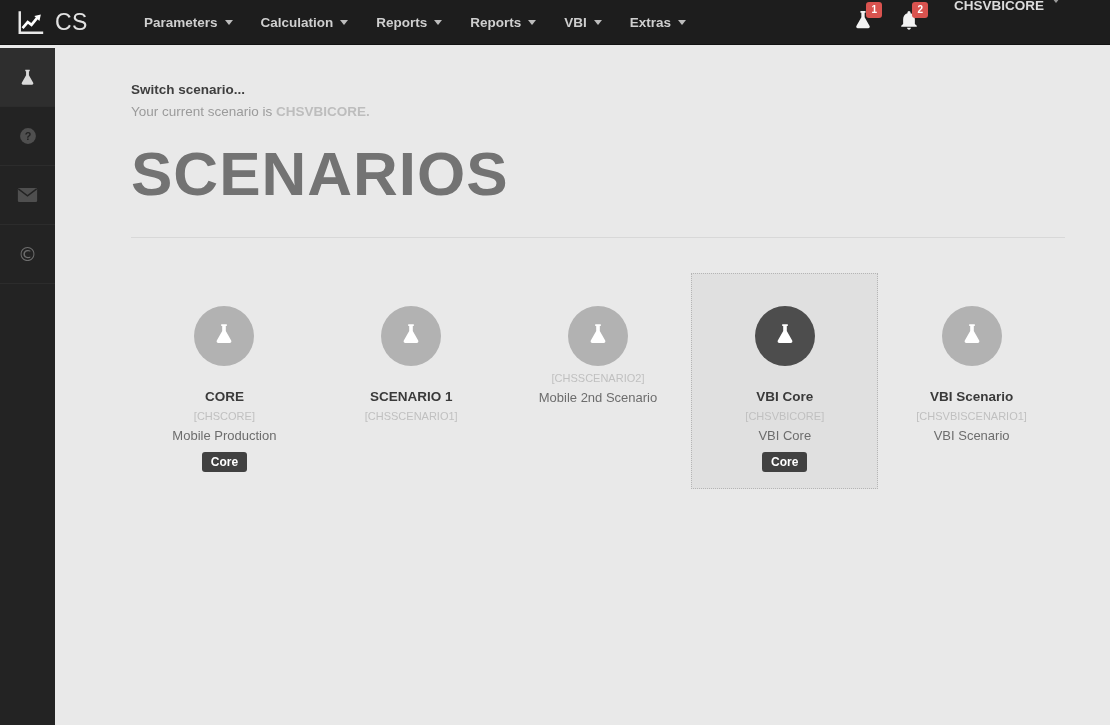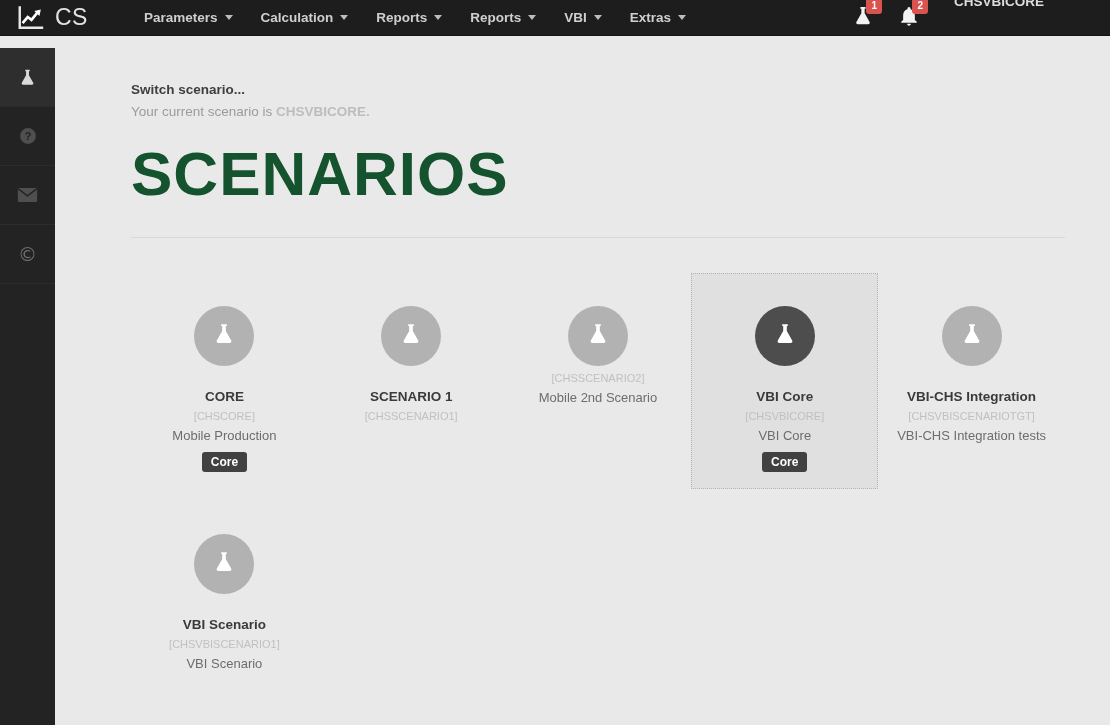--- a/index.html
+++ b/index.html
@@ -4,21 +4,21 @@
 <style>
   * { margin: 0; padding: 0; box-sizing: border-box; }
   html, body { width: 1110px; height: 725px; overflow: hidden; }
   body {
     font-family: "Liberation Sans", sans-serif;
     background: #e9e9e9;
   }
 
   
   .navbar {
-    position: fixed; top: 0; left: 0; right: 0; height: 36px;
+    position: fixed; top: 0; left: 0; right: 0; height: 45px;
     background: #1d1d1d;
     display: flex; align-items: center;
     z-index: 20;
     border-bottom: 1px solid #121212;
   }
   .brand {
     display: flex; align-items: center; gap: 9px;
     padding: 0 18px 0 16px; cursor: pointer;
   }
   .brand svg { display: block; }
@@ -75,21 +75,21 @@
     background: #e9e9e9;
     padding: 34px 45px 0 55px;
     margin-left: 21px;
   }
   .switch-title { font-size: 13.5px; font-weight: bold; color: #3e3e3e; }
   .switch-sub { font-size: 13.5px; color: #9b9b9b; margin-top: 7px; }
   .switch-sub .scenario-name { color: #bdbdbd; }
 
   .page-title {
     margin-top: 24px;
-    font-size: 62px; font-weight: 600; color: #14532d;
+    font-size: 62px; font-weight: 600; color: #737373;
     letter-spacing: 1px; line-height: 1;
   }
   .rule { border: none; border-top: 1px solid #d8d8d8; margin-top: 32px; }
 
   .scenario-grid {
     margin-top: 35px;
     display: grid;
     grid-template-columns: repeat(5, 1fr);
     grid-row-gap: 12px;
   }
@@ -272,32 +272,19 @@
     <span class="core-badge">Core</span>
   </div>
       <div class="scenario-card">
     <div class="flask-circle">
       <span>
         <svg width="24" height="24" viewBox="0 0 24 24" fill="#ffffff">
           <path d="M9.2 2.2 h5.6 v1.8 h-1 V9 l5.4 9.5 a1.7 1.7 0 0 1 -1.5 2.5 H6.3 a1.7 1.7 0 0 1 -1.5 -2.5 L10.2 9 V4 h-1 Z"></path>
         </svg>
       </span>
     </div>
-    <div class="scenario-name">VBI-CHS Integration</div>
-    <div class="scenario-code">[CHSVBISCENARIOTGT]</div>
-    <div class="scenario-desc">VBI-CHS Integration tests</div>
-
-  </div>
-      <div class="scenario-card">
-    <div class="flask-circle">
-      <span>
-        <svg width="24" height="24" viewBox="0 0 24 24" fill="#ffffff">
-          <path d="M9.2 2.2 h5.6 v1.8 h-1 V9 l5.4 9.5 a1.7 1.7 0 0 1 -1.5 2.5 H6.3 a1.7 1.7 0 0 1 -1.5 -2.5 L10.2 9 V4 h-1 Z"></path>
-        </svg>
-      </span>
-    </div>
     <div class="scenario-name">VBI Scenario</div>
     <div class="scenario-code">[CHSVBISCENARIO1]</div>
     <div class="scenario-desc">VBI Scenario</div>
 
   </div>
     </div>
 </div>
 
 </body></html>

